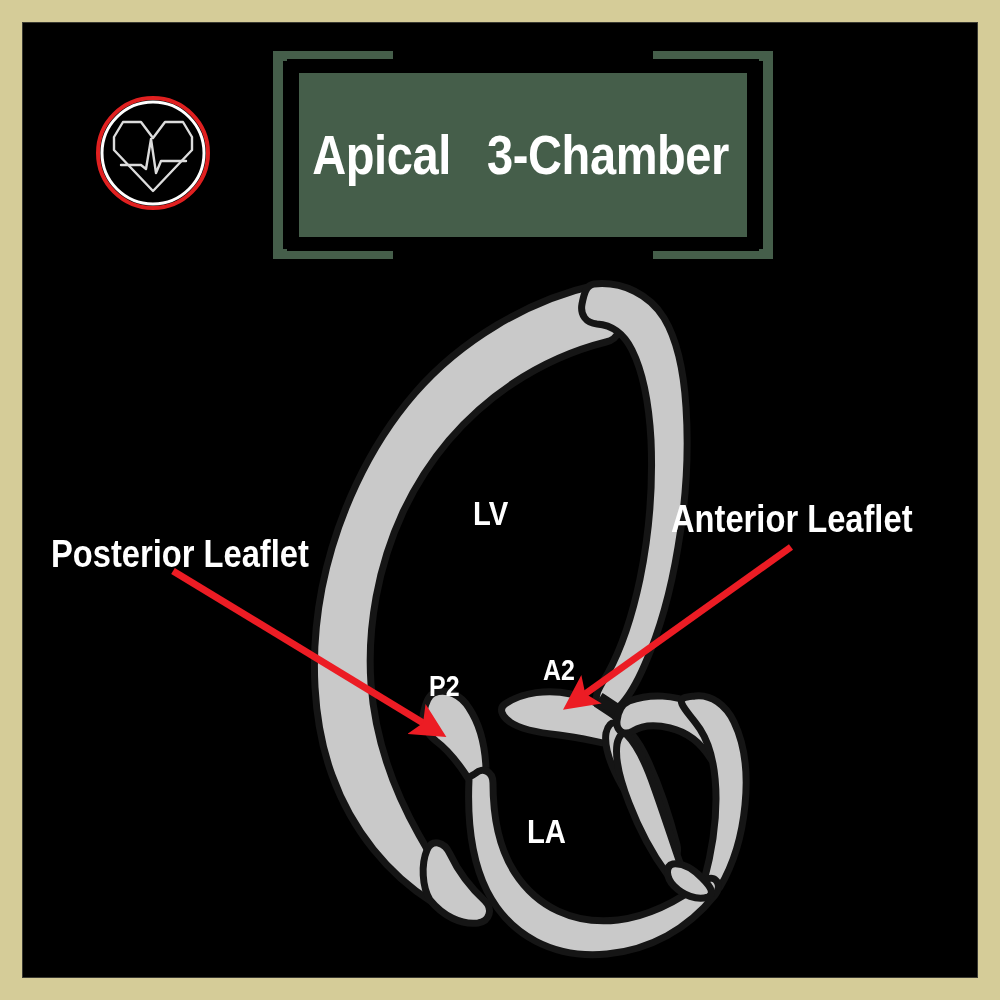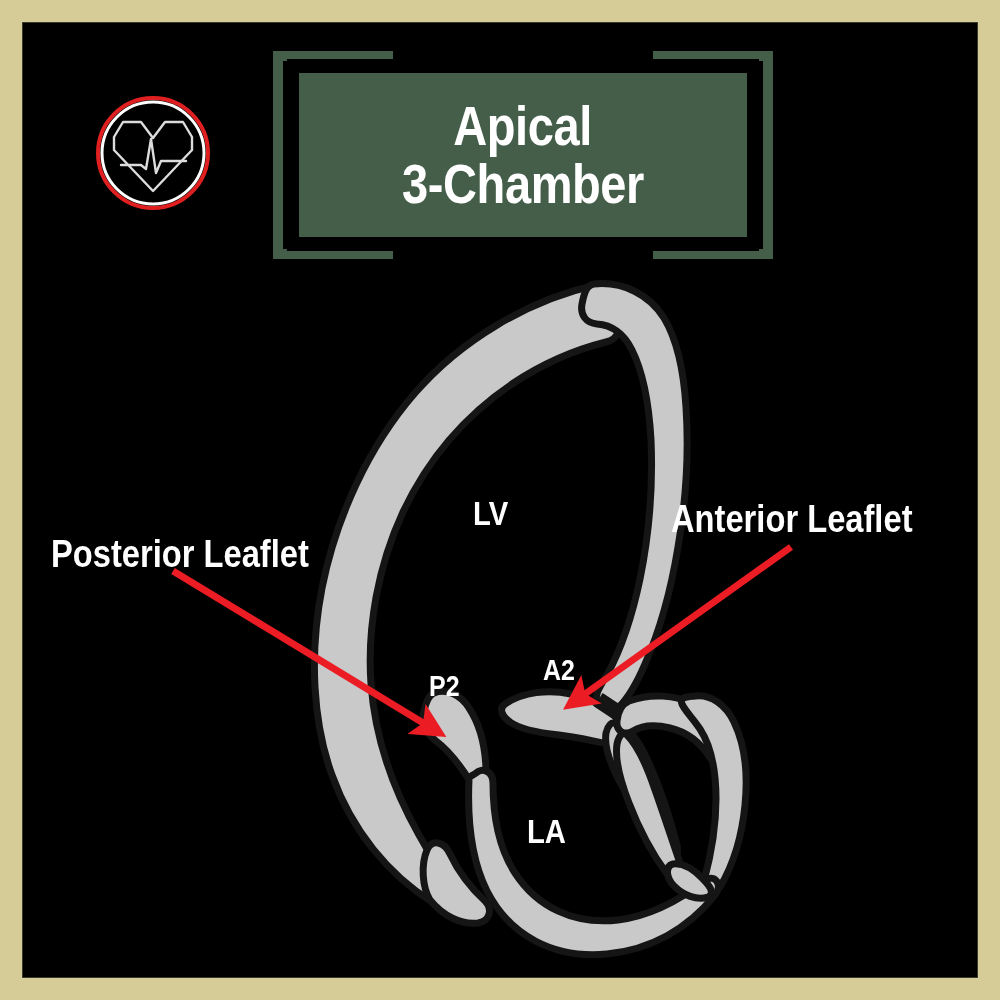--- a/index.html
+++ b/index.html
@@ -58,23 +58,23 @@
     inset: 0;
   }
   #title-panel {
     position: absolute;
     left: 26px;
     top: 22px;
     right: 26px;
     bottom: 22px;
     background: #455e4a;
     display: flex;
-    flex-direction: column;
+    flex-direction: row;
     align-items: center;
-    justify-content: center;
+    justify-content: space-between;
   }
   .title-line {
     color: #ffffff;
     font-family: "Liberation Sans Narrow", "Liberation Sans", sans-serif;
     font-weight: bold;
     font-size: 56px;
     line-height: 1.04;
     letter-spacing: -0.5px;
     transform: scaleX(0.84);
     white-space: nowrap;

